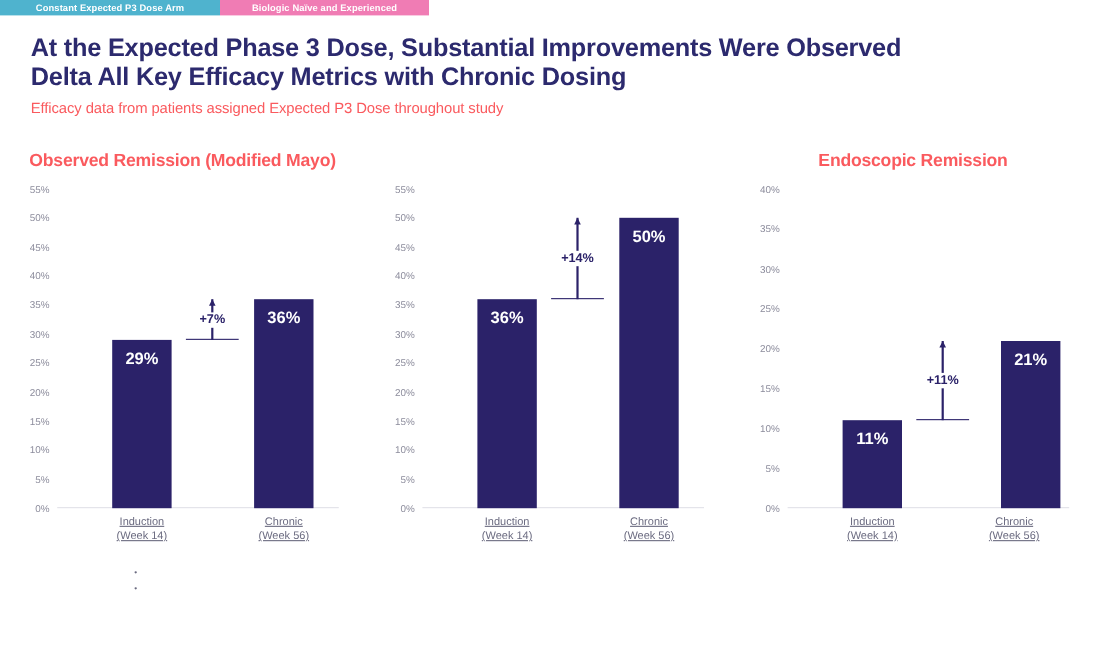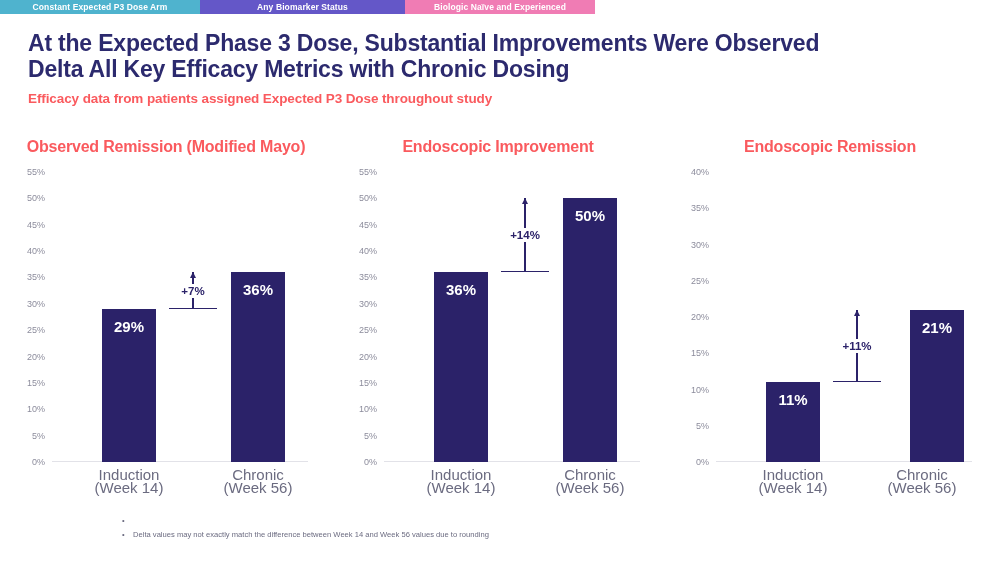--- a/index.html
+++ b/index.html
@@ -33,21 +33,21 @@
     position:absolute;left:28px;top:30px;width:930px;
   }
   #title-line1,#title-line2{
     color:#2C2A6E;
     font-size:23px;line-height:26px;font-weight:bold;
     letter-spacing:-.2px;
   }
   #subtitle{
     margin-top:9px;
     color:#FA5A5E;
-    font-size:13.5px;font-weight:bold;letter-spacing:-.1px;
+    font-size:13.5px;font-weight:normal;letter-spacing:-.1px;
   }
 
   
   #charts{
     position:absolute;left:0;top:132px;width:998px;height:370px;
     display:flex;
   }
   .chart{
     position:relative;
     width:332px;height:370px;
@@ -90,21 +90,21 @@
     color:#ffffff;
     font-size:15px;font-weight:bold;
   }
   .xlabel{
     position:absolute;
     top:100%;
     margin-top:6px;
     width:120px;
     text-align:center;
     color:#6b6b80;
-    font-size:15px;line-height:13px;
+    font-size:10px;line-height:13px;text-decoration:underline;
   }
 
   
   .delta{
     position:absolute;
   }
   .delta-stem{
     position:absolute;
     left:50%;margin-left:-0.75px;
     width:1.5px;background:#2B2269;
@@ -148,23 +148,20 @@
     color:#6b6b80;
     font-size:7.6px;line-height:12px;
   }
 </style>
 </head>
 <body>
 
 <div id="banner">
   <div class="banner-seg seg-teal">
     <span>Constant Expected P3 Dose Arm</span>
-  </div>
-  <div class="banner-seg seg-purple">
-    <span>Any Biomarker Status</span>
   </div>
   <div class="banner-seg seg-pink">
     <span>Biologic Naïve and Experienced</span>
   </div>
 </div>
 
 <div id="headline">
   <div id="title-line1">At the Expected Phase 3 Dose, Substantial Improvements Were Observed</div>
   <div id="title-line2">Delta All Key Efficacy Metrics with Chronic Dosing</div>
   <div id="subtitle">Efficacy data from patients assigned Expected P3 Dose throughout study</div>
@@ -203,21 +200,20 @@
         </div>
         <div class="delta" style="left: 101px; width: 80px; top: 100.182px; height: 36.9091px;">
           <div class="delta-stem" style="top: 0px; height: 36.9091px;"></div>
           <div class="delta-head"></div>
           <div class="delta-base"></div>
           <div class="delta-label" style="top: 50%;">+7%</div>
         </div>
       </div>
     </div>
     <div class="chart">
-      <div class="chart-title">Endoscopic Improvement</div>
       <div class="plot">
         <div class="axis-label" style="top: 290px;">0%</div>
         <div class="axis-label" style="top: 263.636px;">5%</div>
         <div class="axis-label" style="top: 237.273px;">10%</div>
         <div class="axis-label" style="top: 210.909px;">15%</div>
         <div class="axis-label" style="top: 184.545px;">20%</div>
         <div class="axis-label" style="top: 158.182px;">25%</div>
         <div class="axis-label" style="top: 131.818px;">30%</div>
         <div class="axis-label" style="top: 105.455px;">35%</div>
         <div class="axis-label" style="top: 79.0909px;">40%</div>
@@ -283,15 +279,14 @@
       </div>
     </div>
   </div>
 
 <div id="footnotes">
   <div class="fn-row">
     <div class="fn-bullet">•</div>
   </div>
   <div class="fn-row">
     <div class="fn-bullet">•</div>
-    <div class="fn-text">Delta values may not exactly match the difference between Week 14 and Week 56 values due to rounding</div>
   </div>
 </div>
 
 </body></html>

